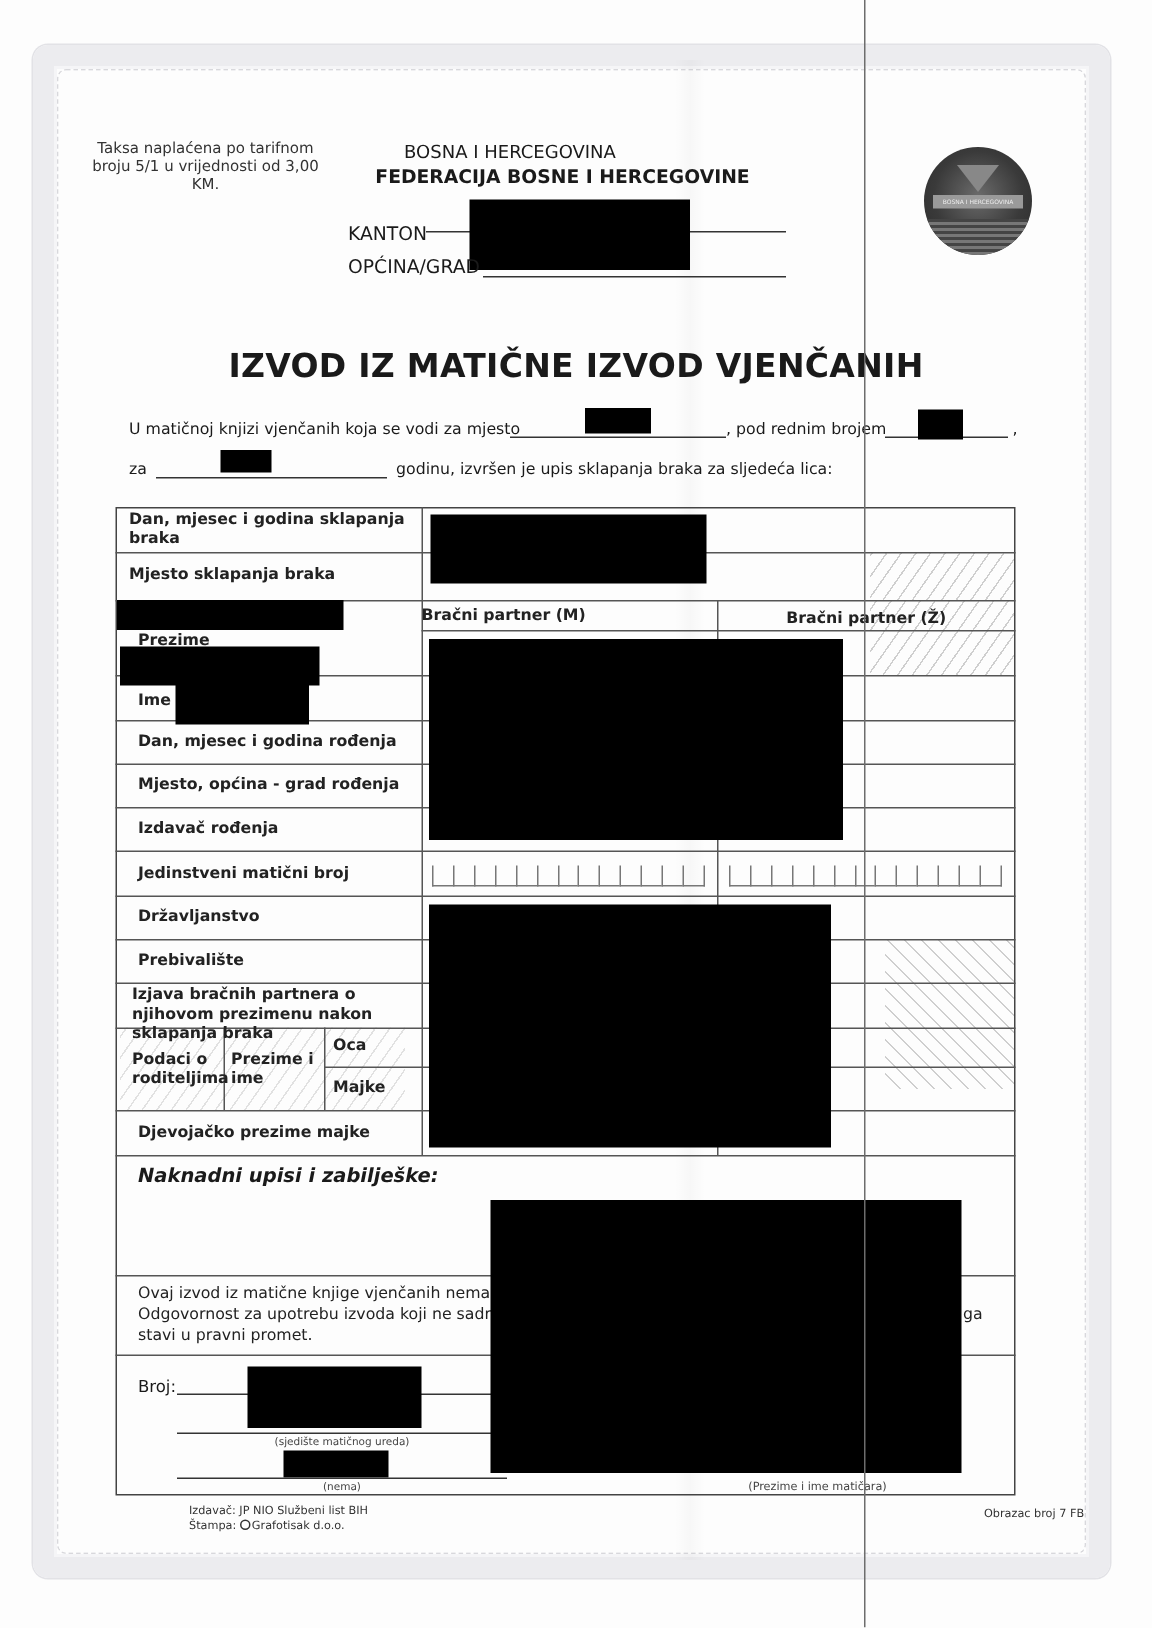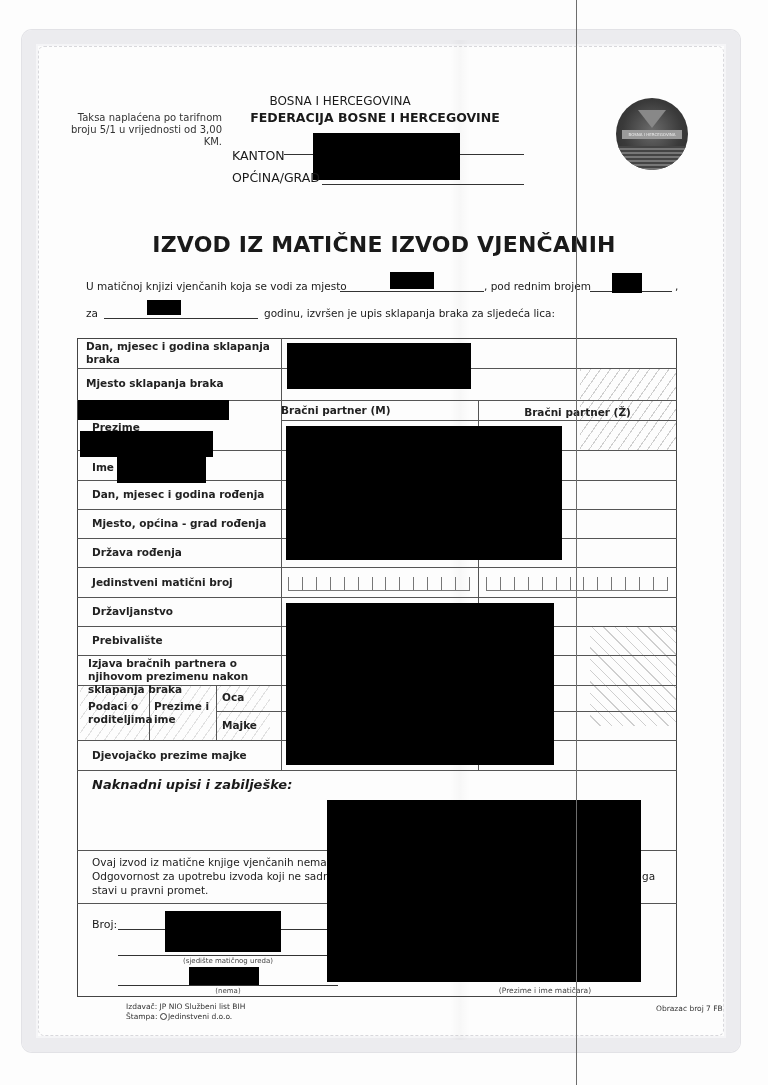--- a/index.html
+++ b/index.html
@@ -19,21 +19,21 @@
     box-shadow: inset 0 0 0 2px #f5f5f7, 0 0 0 1px #e2e2e6;
   }
   .frame-inner {
     position:absolute; left:38px; top:46px; width:686px; height:990px;
     border:1px dashed #d8d8dc; border-radius:6px; box-sizing:border-box;
   }
   .fold-line { position:absolute; left:576px; top:0; width:1px; height:1085px; background:#6d6d6d; }
   .fold-shade { position:absolute; left:450px; top:40px; width:20px; height:1000px; background:linear-gradient(90deg, rgba(0,0,0,0), rgba(0,0,0,0.025), rgba(0,0,0,0)); }
 
   .redact { position:absolute; background:#000; }
-  .tax { left:52px; top:112px; width:170px; text-align:right; font-size:10px; line-height:12px; color:#333; }
+  .tax { left:52px; top:94px; width:170px; text-align:center; font-size:10px; line-height:12px; color:#333; }
   .hdr1 { left:240px; top:94px; width:200px; text-align:center; font-size:12px; }
   .hdr2 { left:240px; top:110px; width:270px; text-align:center; font-size:12.5px; font-weight:bold; }
   .kanton { left:232px; top:148px; font-size:12.5px; }
   .opcina { left:232px; top:170px; font-size:12.5px; }
   .uline { position:absolute; height:1px; background:#333; }
 
   .seal {
     position:absolute; left:616px; top:98px; width:72px; height:72px; border-radius:50%;
     background: radial-gradient(circle at 50% 45%, #6b6b6b 0%, #3a3a3a 55%, #2a2a2a 100%);
     overflow:hidden;
@@ -138,21 +138,21 @@
 <div class="lbl" style="left:281px;top:404px;width:197px;text-align:left;">Bračni partner (M)</div>
 <div class="lbl" style="left:478px;top:406px;width:199px;text-align:center;">Bračni partner (Ž)</div>
 <div class="redact" style="left:78px;top:400px;width:151px;height:20px;"></div>
 
 <div class="lbl" style="left:92px;top:421px;">Prezime</div>
 <div class="redact" style="left:80px;top:431px;width:133px;height:26px;"></div>
 <div class="lbl" style="left:92px;top:461px;">Ime</div>
 <div class="redact" style="left:117px;top:456px;width:89px;height:27px;"></div>
 <div class="lbl" style="left:92px;top:488px;">Dan, mjesec i godina rođenja</div>
 <div class="lbl" style="left:92px;top:517px;">Mjesto, općina - grad rođenja</div>
-<div class="lbl" style="left:92px;top:546px;">Država rođenja</div>
+<div class="lbl" style="left:92px;top:546px;">Izdavač rođenja</div>
 <div class="redact" style="left:286px;top:426px;width:276px;height:134px;"></div>
 
 <div class="lbl" style="left:92px;top:576px;">Jedinstveni matični broj</div>
 <div class="jmbg" style="left:288px;top:577px;width:182px;">
   <span></span>
     <span></span>
     <span></span>
     <span></span>
     <span></span>
     <span></span>
@@ -205,17 +205,17 @@
 <div class="abs caption" style="left:118px;top:957px;width:220px;">(sjedište matičnog ureda)</div>
 <div class="redact" style="left:189px;top:967px;width:70px;height:18px;"></div>
 <div class="uline" style="left:118px;top:985px;width:220px;"></div>
 <div class="abs caption" style="left:118px;top:987px;width:220px;">(nema)</div>
 
 <div class="redact" style="left:327px;top:800px;width:314px;height:182px;"></div>
 <div class="abs caption" style="left:470px;top:986px;width:150px;font-size:7.5px;">(Prezime i ime matičara)</div>
 
 <div class="abs footer" style="left:82px;top:1002px;">Izdavač: JP NIO Službeni list BIH</div>
 <div class="abs footer" style="left:82px;top:1012px;">
-  <span>Štampa: </span><span style="display:inline-block;width:7px;height:7px;border-radius:50%;border:1px solid #333;box-sizing:border-box;vertical-align:-1px;margin-right:1px;"></span><span>Jedinstveni d.o.o.</span>
+  <span>Štampa: </span><span style="display:inline-block;width:7px;height:7px;border-radius:50%;border:1px solid #333;box-sizing:border-box;vertical-align:-1px;margin-right:1px;"></span><span>Grafotisak d.o.o.</span>
 </div>
 <div class="abs footer" style="left:612px;top:1004px;">Obrazac broj 7 FB</div>
 
 <div class="fold-line"></div>
 
 </body></html>

